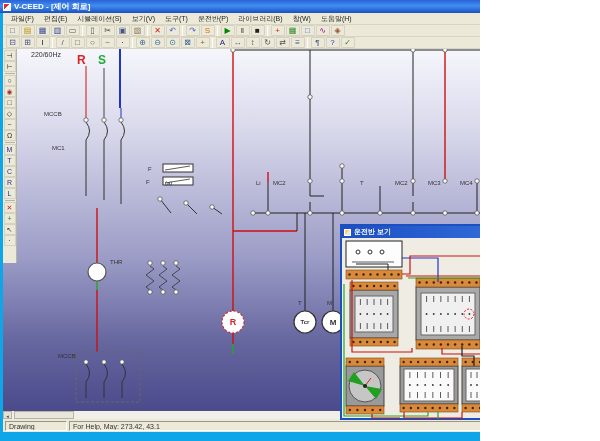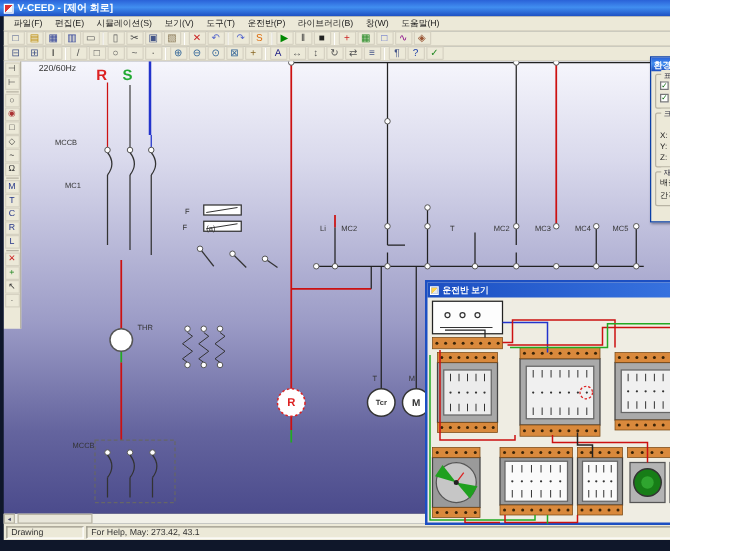--- a/index.html
+++ b/index.html
@@ -1,17 +1,17 @@
 <!DOCTYPE html>
 <html><head>
 <meta charset="utf-8">
 <style>
   html,body{margin:0;padding:0;}
   *{box-sizing:border-box;font-family:"Liberation Sans",sans-serif;}
-  .app{position:relative;width:536px;height:441px;background:#0f172a;overflow:hidden;}
+  .app{position:relative;width:480px;height:441px;background:#0ea5e9;overflow:hidden;}
   
   .titlebar{position:absolute;left:0;top:0;width:600px;height:13px;
     background:linear-gradient(180deg,#2a62d8 0%,#418ef0 45%,#1c4fc2 100%);
     display:flex;align-items:center;padding:0 2px;color:#fff;font-size:8px;font-weight:bold;}
   .appicon{width:8px;height:8px;margin:0 3px 0 1px;background:linear-gradient(135deg,#e03030 50%,#f8f8f8 50%);border:1px solid #fff;}
   .wbtns{margin-left:auto;display:flex;gap:1px;}
   .wbtn{width:13px;height:10px;font-size:7px;line-height:9px;text-align:center;color:#fff;
     background:linear-gradient(180deg,#6b95e8,#2a57c0);border:1px solid #fff;border-radius:1px;cursor:default;}
   .wbtn.close{background:linear-gradient(180deg,#ef9080,#cc3311);}
   

